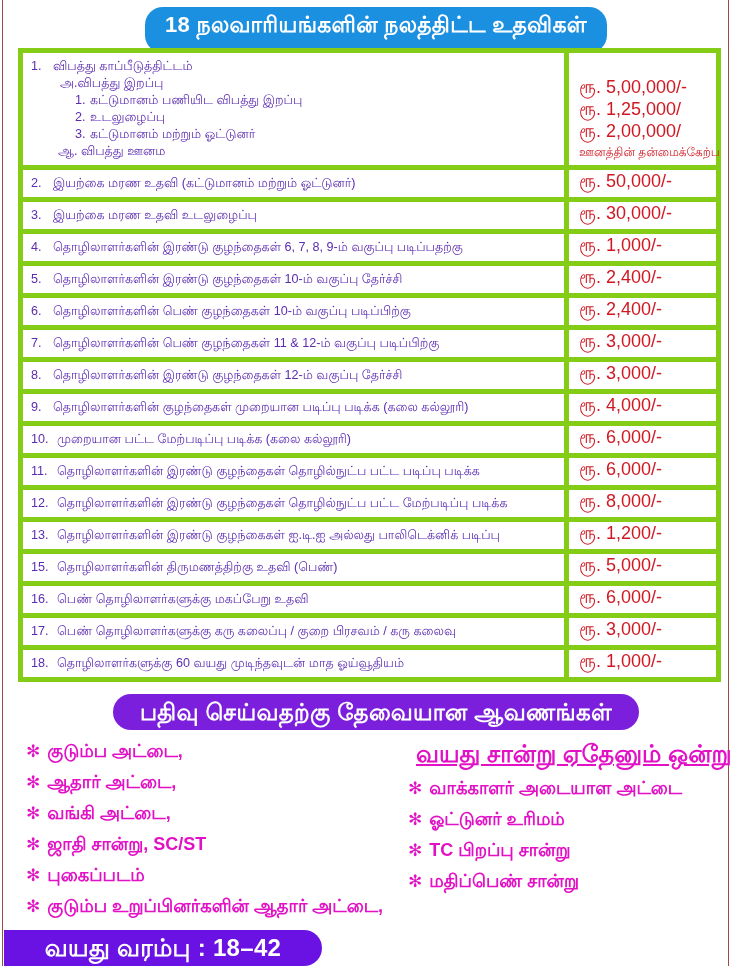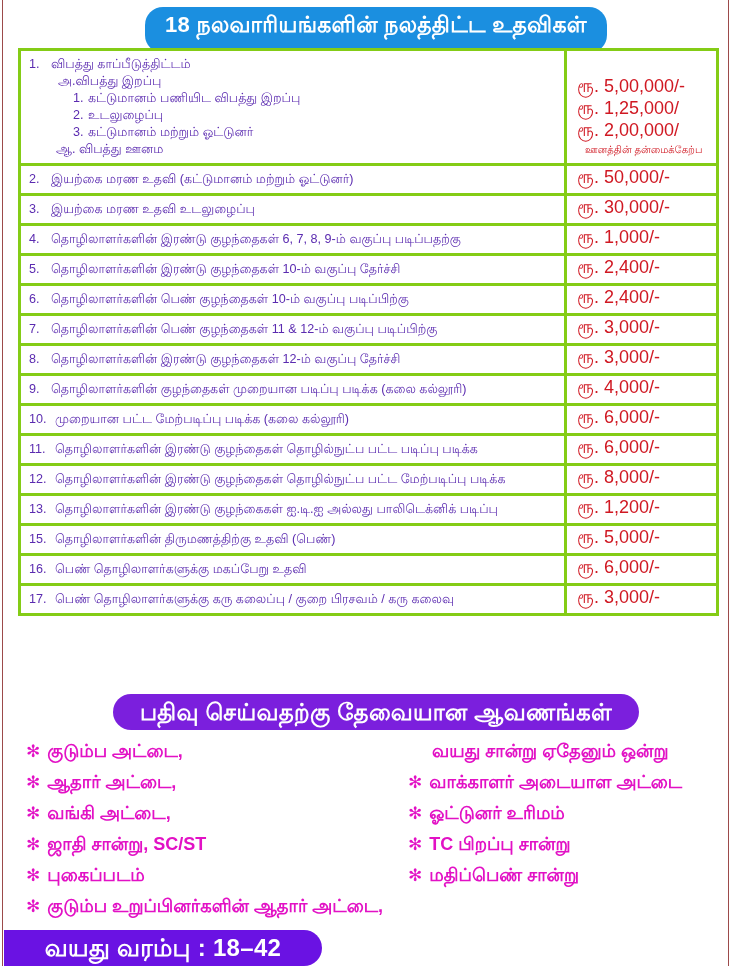--- a/index.html
+++ b/index.html
@@ -87,21 +87,21 @@
   .benefits-table {
     position: absolute;
     left: 14px;
     top: 48px;
     width: 700px;
     border-collapse: collapse;
     table-layout: fixed;
     background: #ffffff;
   }
   .benefits-table td {
-    border: 3px solid #84cc16;
+    border: 5px solid #84cc16;
     vertical-align: middle;
     padding: 0;
   }
   .col-desc { width: 546px; }
   .col-amt  { width: 152px; }
 
   .desc-cell {
     padding: 5px 6px 5px 8px;
     color: #5b2bb0;
     font-size: 12.6px;
@@ -140,25 +140,24 @@
   .sub-num {
     display: inline-block;
     min-width: 15px;
   }
   .amt-line {
     display: block;
     white-space: nowrap;
   }
   .amt-note {
     display: block;
-    font-size: 10px;
+    font-size: 12px;
     color: #d01822;
     padding-top: 2px;
     white-space: nowrap;
-    margin-left: 8px;
   }
   .spacer-line {
     display: block;
     height: 23px;
   }
 
   
   .docs-area {
     position: absolute;
     left: 0;
@@ -185,24 +184,25 @@
     white-space: nowrap;
   }
   .doc-bullet {
     color: #e211c5;
     font-size: 17px;
     line-height: 1;
     flex: 0 0 auto;
   }
   .doc-heading {
     color: #e211c5;
-    font-size: 18px;
+    font-size: 24px;
     font-weight: bold;
     line-height: 1;
-    margin: 0 0 13px 24px;
+    margin: 0 0 13px 8px;
+    text-decoration: underline;
     white-space: nowrap;
   }
 </style>
 </head>
 <body>
 
 <div class="page-frame-left"></div>
 <div class="page-frame-right"></div>
 
 <div class="page">
@@ -359,20 +359,28 @@
           </td>
         </tr>
         <tr>
           <td>
             <div class="desc-cell"><span class="row-num-wide">17.</span><span>பெண் தொழிலாளர்களுக்கு கரு கலைப்பு / குறை பிரசவம் / கரு கலைவு</span></div>
           </td>
           <td>
             <div class="amt-cell">ரூ. 3,000/-</div>
           </td>
         </tr>
+        <tr>
+          <td>
+            <div class="desc-cell"><span class="row-num-wide">18.</span><span>தொழிலாளர்களுக்கு 60 வயது முடிந்தவுடன் மாத ஓய்வூதியம்</span></div>
+          </td>
+          <td>
+            <div class="amt-cell">ரூ. 1,000/-</div>
+          </td>
+        </tr>
       </tbody>
   </table>
 
   <div class="banner banner-docs">பதிவு செய்வதற்கு தேவையான ஆவணங்கள்</div>
 
   <div class="docs-area">
     <div class="docs-col docs-col-left" id="docs-left">
         <div class="doc-item">
           <span class="doc-bullet">✻</span>
           <span>குடும்ப அட்டை,</span>

